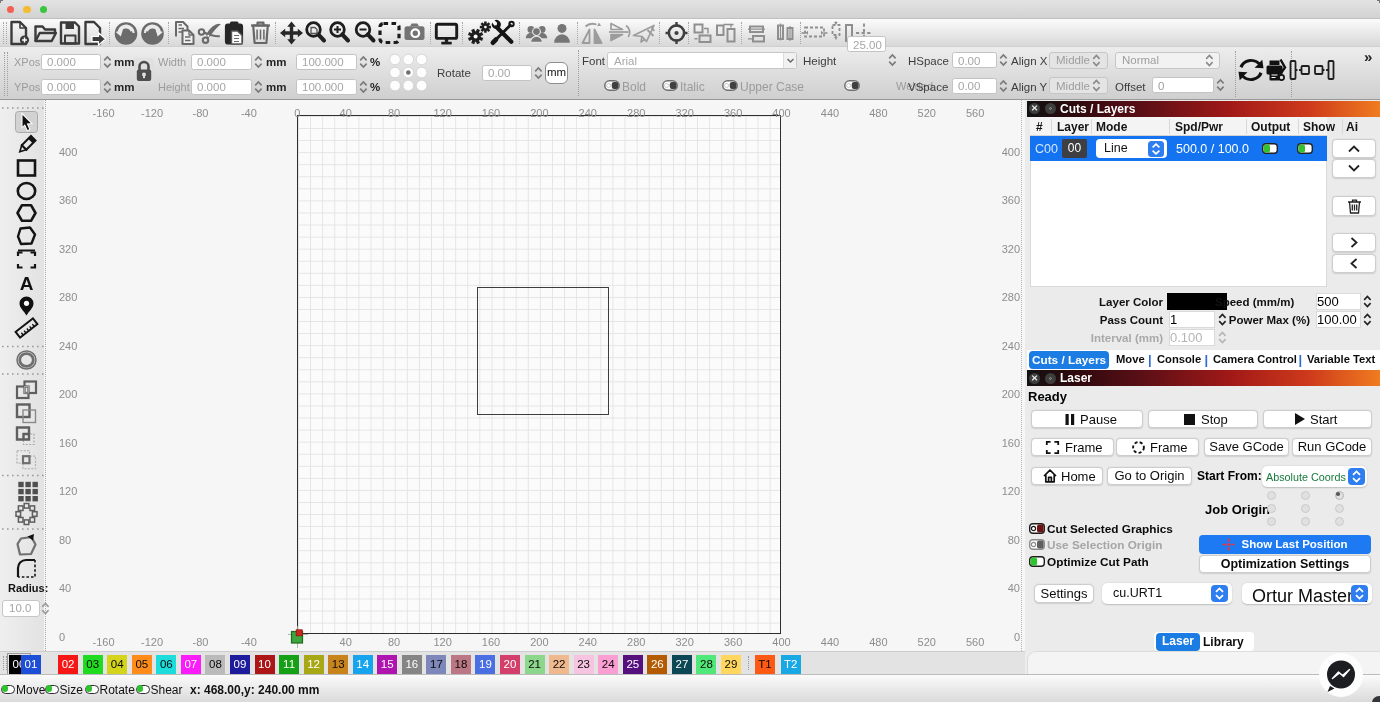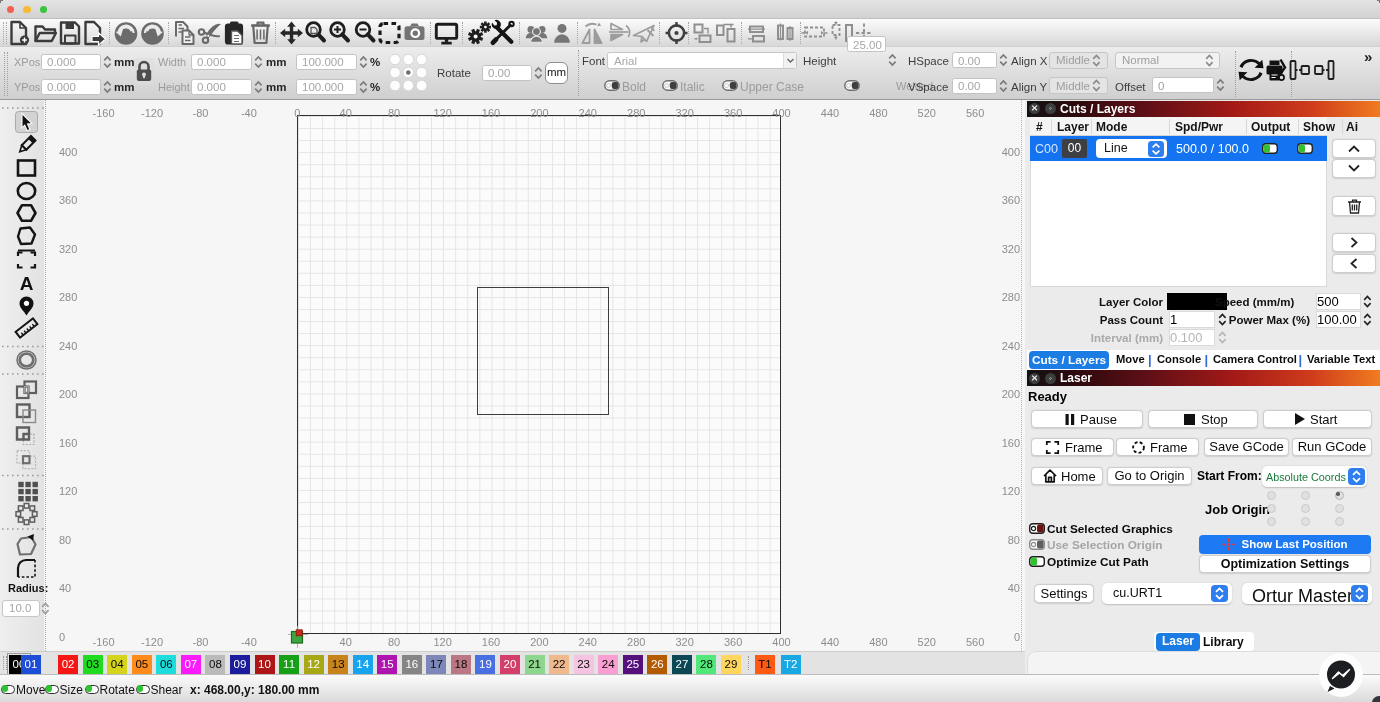--- a/index.html
+++ b/index.html
@@ -817,21 +817,21 @@
   </div>
 <div class="stxt" style="left:59.5px">Size</div>
 <div class="stog" style="left:85px">
     <i></i>
   </div>
 <div class="stxt" style="left:99.5px">Rotate</div>
 <div class="stog" style="left:136px">
     <i></i>
   </div>
 <div class="stxt" style="left:150.5px">Shear</div>
-<div class="stxt" style="left:190px;font-weight:bold">x: 468.00,y: 180.00 mm</div>
+<div class="stxt" style="left:190px;font-weight:bold">x: 468.00,y: 240.00 mm</div>
 
 <svg class="abs" style="left:1318px;top:652px" width="46" height="50" viewBox="0 0 46 50">
 <circle cx="23" cy="23" r="22" fill="#fdfdfd"></circle>
 <circle cx="23" cy="22.5" r="14" fill="#1c1e22"></circle>
 <path d="M12,34 l-2.5,6 l7,-3.5 z" fill="#1c1e22"></path>
 <path d="M14.5,26.5 L20.5,20 L24.5,23.5 L31.5,17.5 L25.5,24.5 L21.5,21 z" fill="#fff" stroke="#fff" stroke-width="1.4" stroke-linejoin="round"></path>
 </svg>
 <svg class="abs" style="left:1371px;top:695px" width="9" height="7" viewBox="0 0 9 7">
     <circle cx="8" cy="8" r="7" fill="#33373c"></circle>
   </svg>

